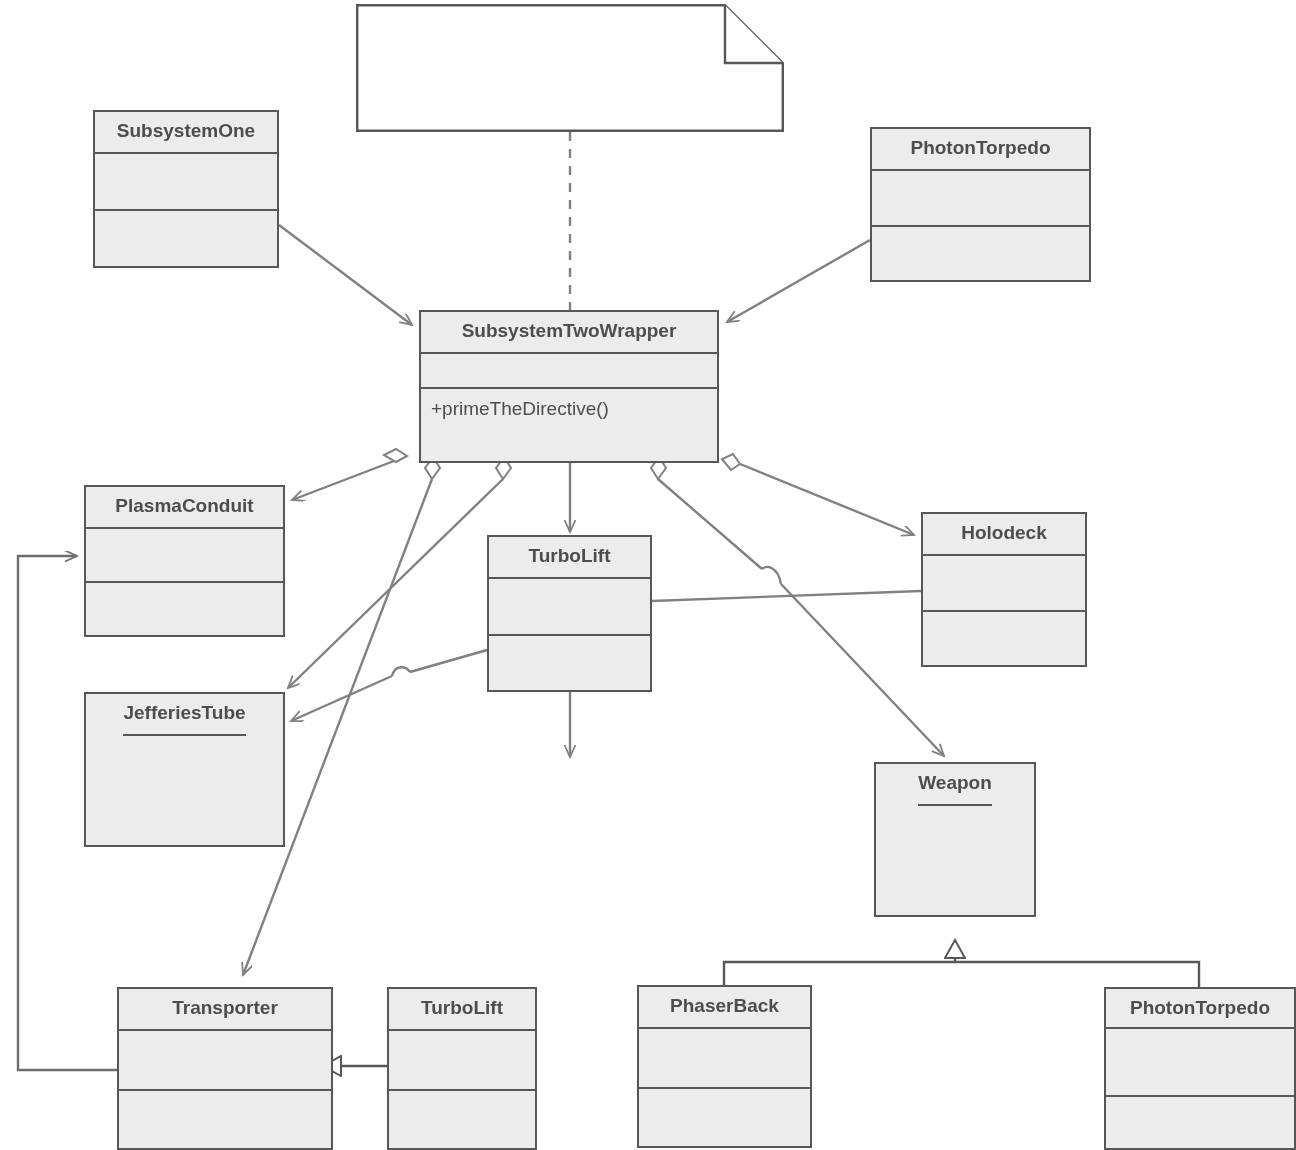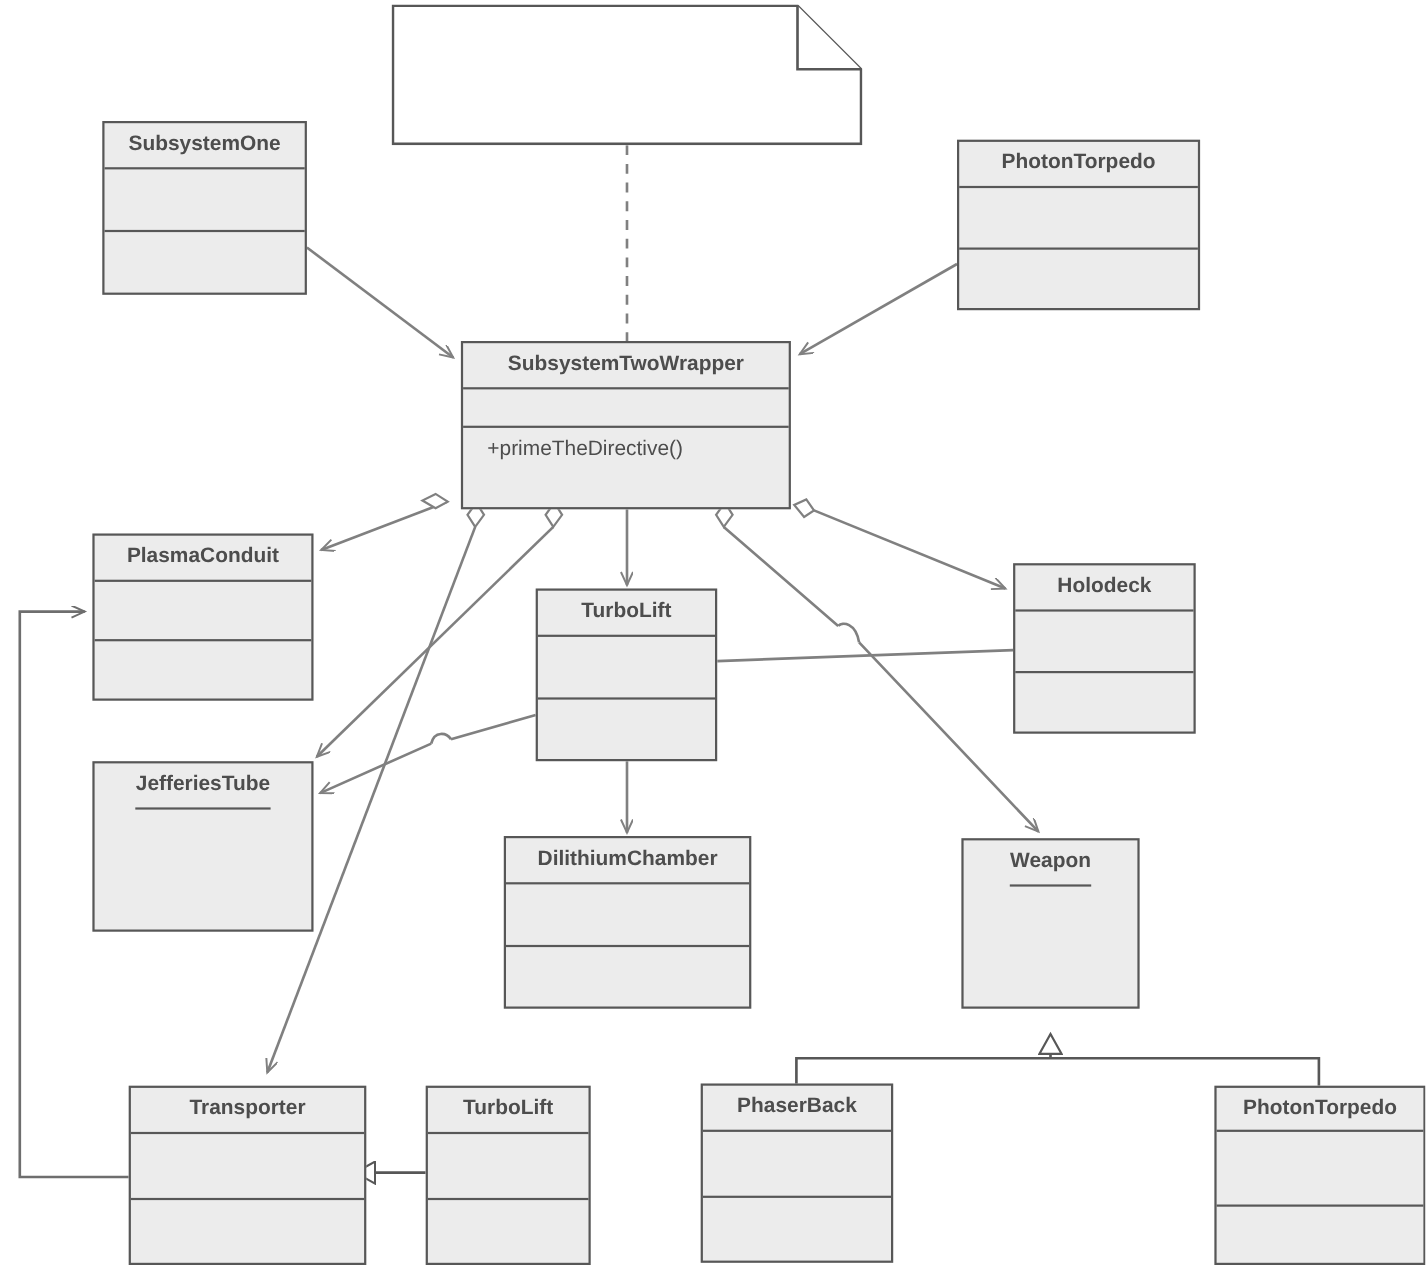--- a/index.html
+++ b/index.html
@@ -48,21 +48,21 @@
     flex: 1 1 auto;
     border-bottom: 2px solid #575757;
     min-height: 28px;
   }
   .uml-ops {
     box-sizing: border-box;
     flex: 1 1 auto;
     min-height: 28px;
     font-size: 19px;
     color: #4d4d4d;
-    padding-left: 22px;
+    padding-left: 10px;
     line-height: 40px;
     white-space: nowrap;
   }
   .uml-note {
     position: absolute;
     box-sizing: border-box;
     background: #ffffff;
   }
   .uml-note .note-text {
     position: absolute;
@@ -203,25 +203,20 @@
     <div class="uml-attrs"></div>
     <div class="uml-ops"></div>
   </div>
 
   <div class="uml-class" style="left:84px; top:692px; width:201px; height:155px;align-items:center;">
     <div class="uml-title">JefferiesTube</div>
     <div class="uml-attrs"></div>
     <div class="uml-ops"></div>
   </div>
 
-  <div class="uml-class" style="left:458px; top:760px; width:225px; height:157px;">
-    <div class="uml-title">DilithiumChamber</div>
-    <div class="uml-attrs"></div>
-    <div class="uml-ops"></div>
-  </div>
 
   <div class="uml-class" style="left:874px; top:762px; width:162px; height:155px;align-items:center;">
     <div class="uml-title">Weapon</div>
     <div class="uml-attrs"></div>
     <div class="uml-ops"></div>
   </div>
 
   <div class="uml-class" style="left:117px; top:987px; width:216px; height:163px;justify-content:center;">
     <div class="uml-title">Transporter</div>
     <div class="uml-attrs"></div>

